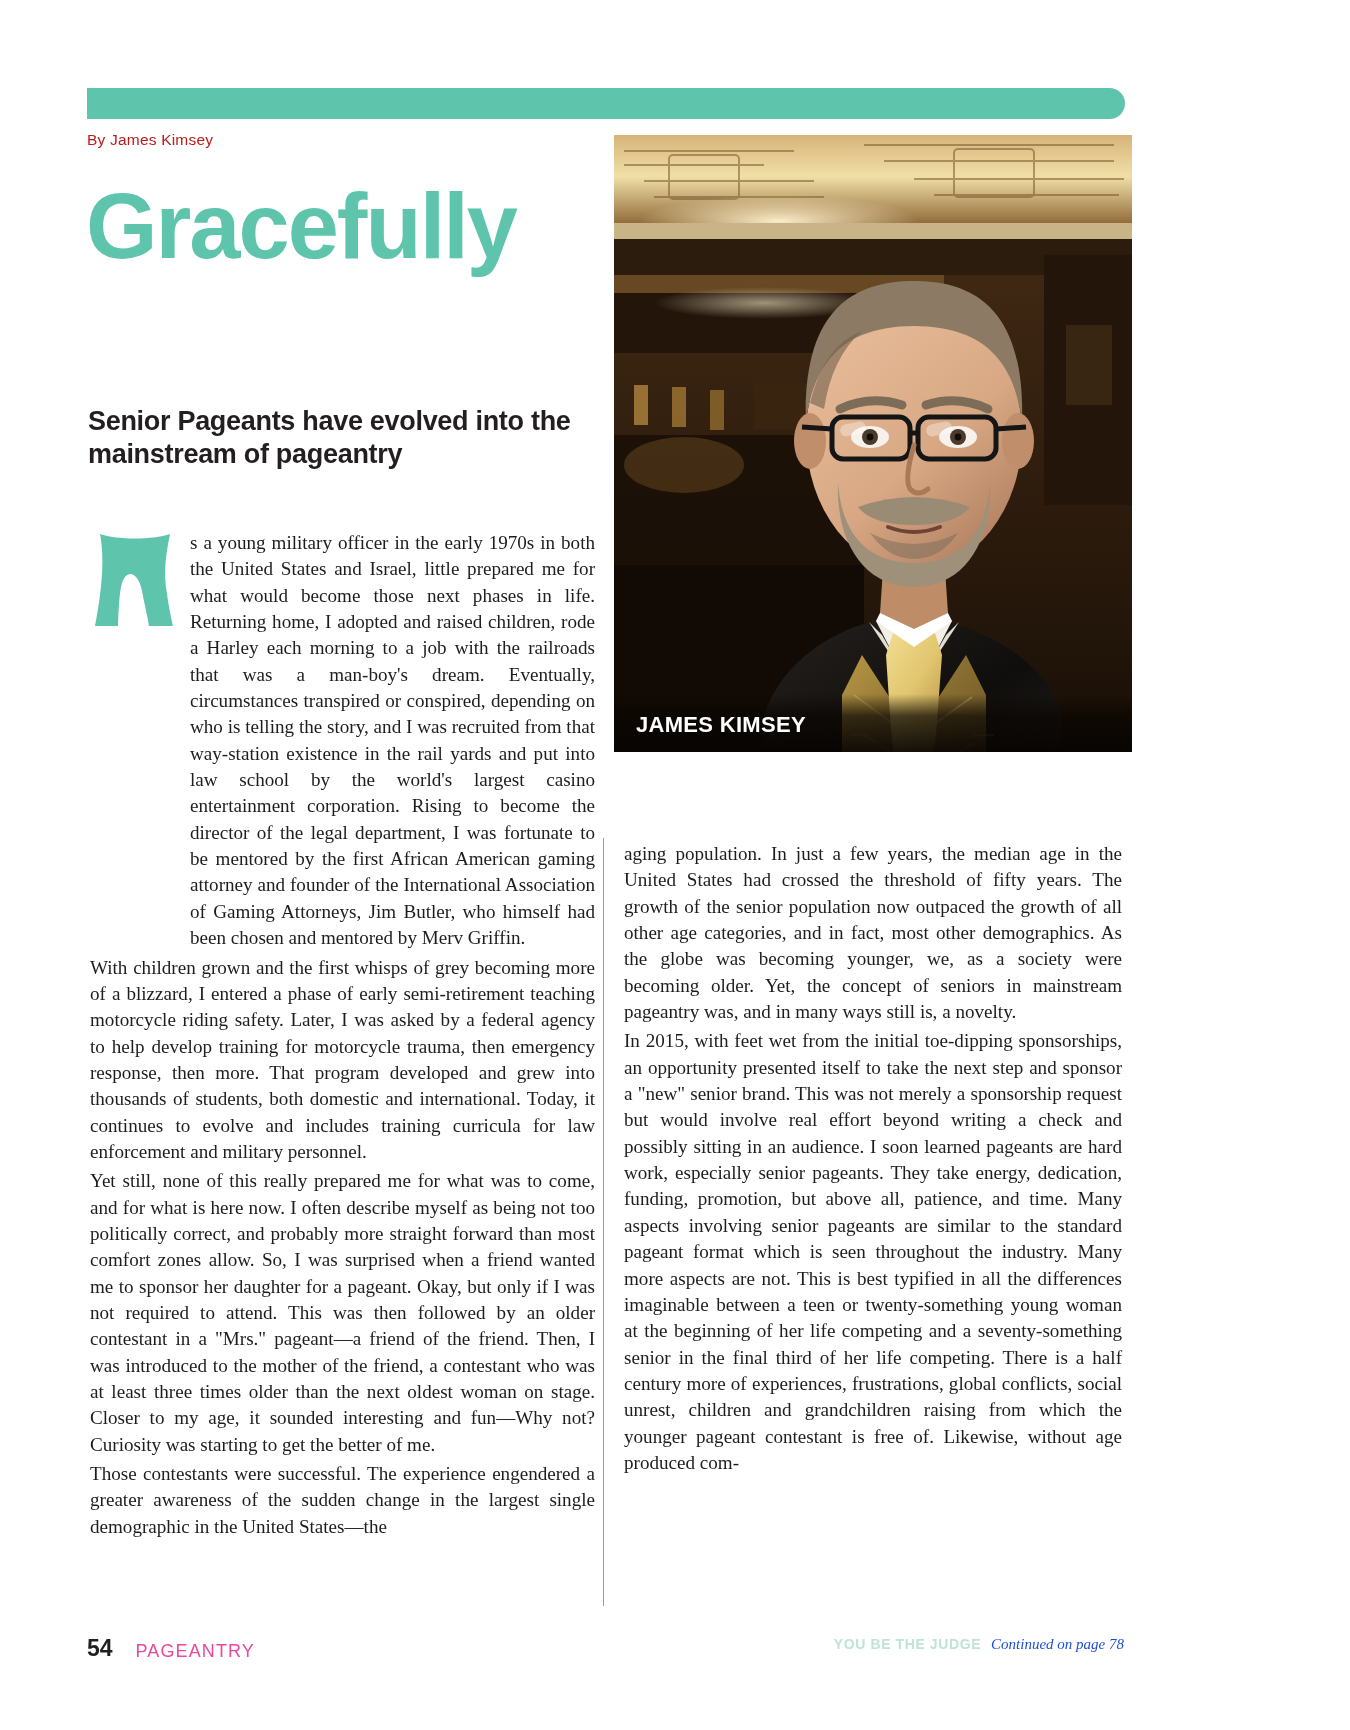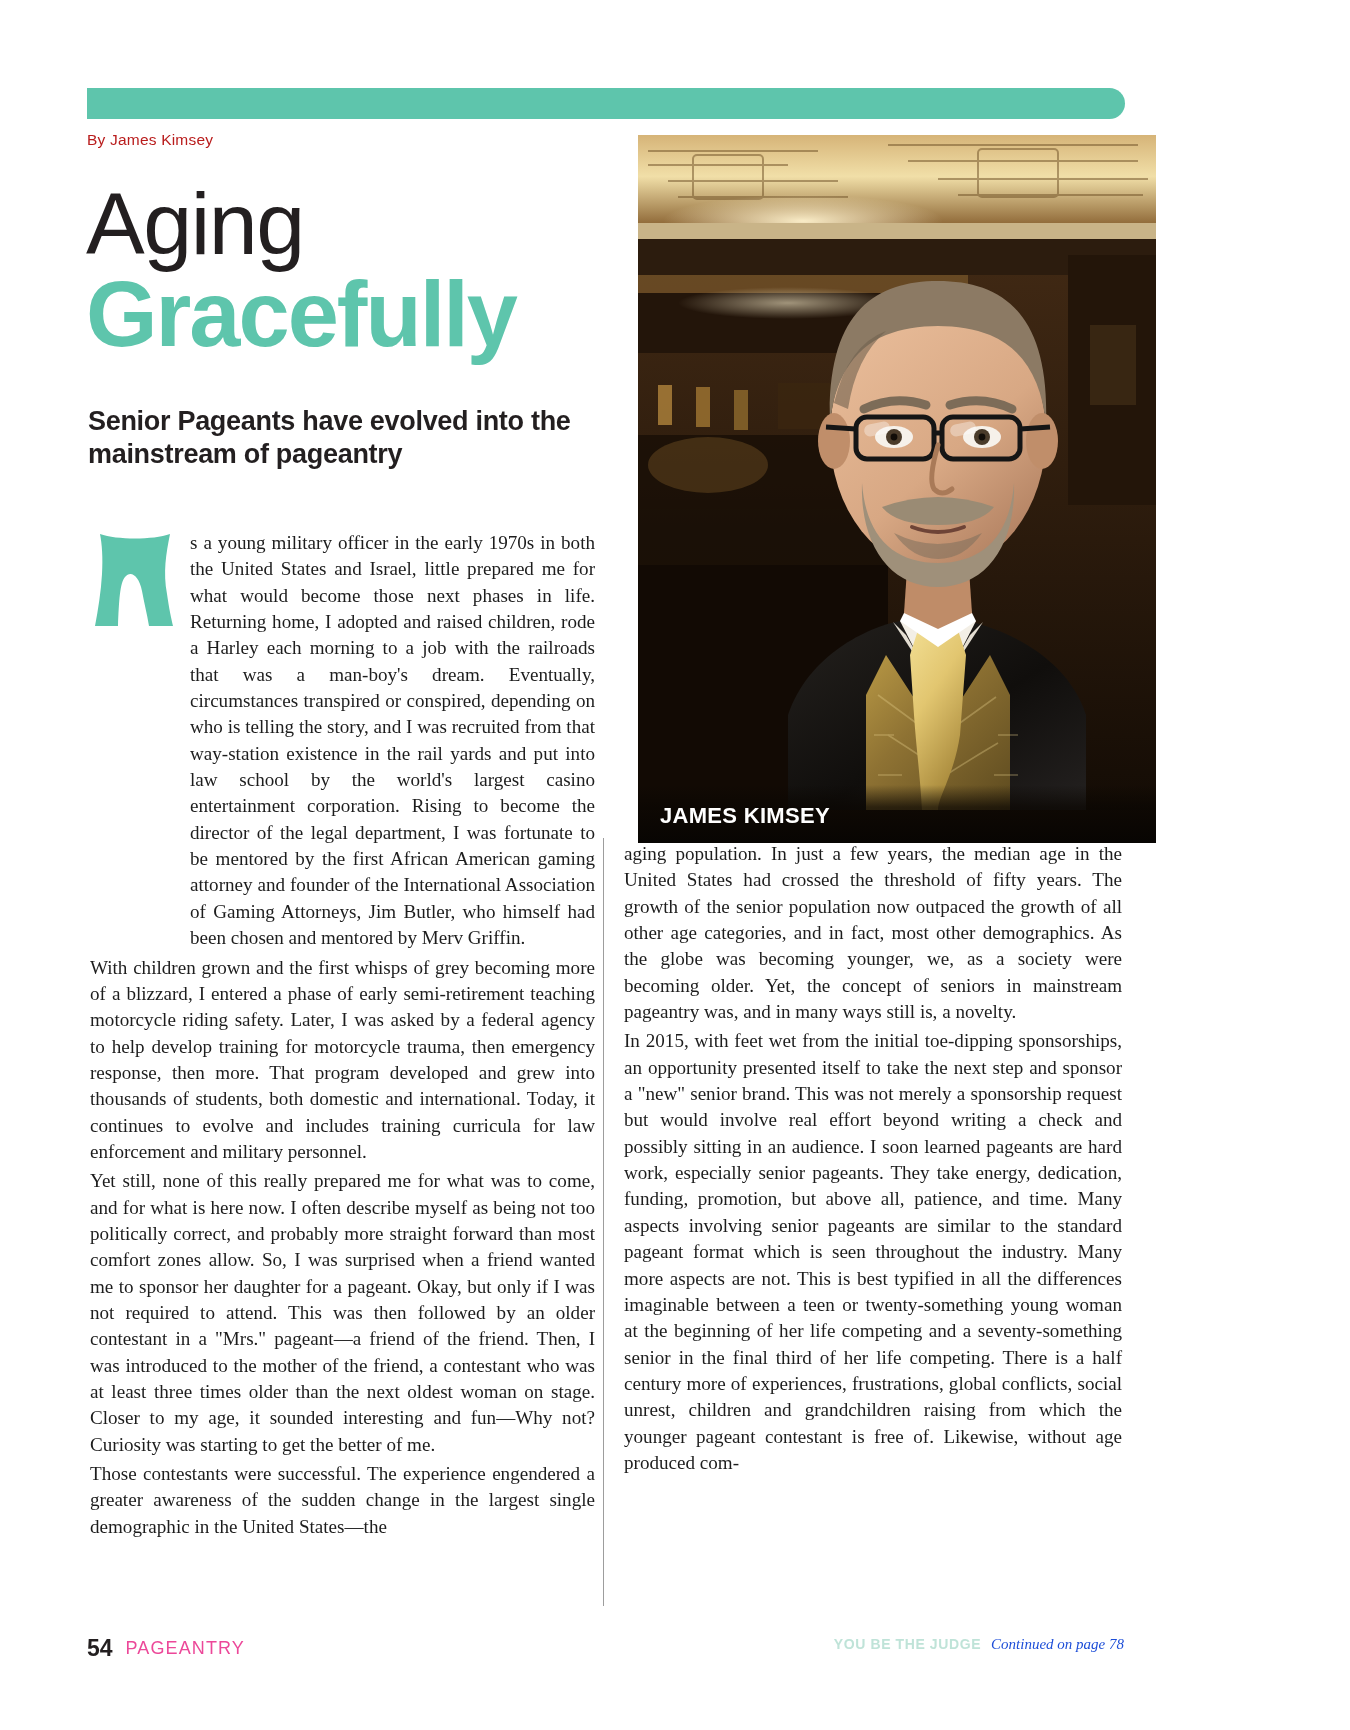--- a/index.html
+++ b/index.html
@@ -94,24 +94,24 @@
     font-size: 27px;
     font-weight: 700;
     line-height: 33px;
     letter-spacing: -0.3px;
     color: #231f20;
   }
 
   
   .photo-frame {
     position: absolute;
-    left: 638px;
+    left: 614px;
     top: 135px;
     width: 518px;
-    height: 708px;
+    height: 617px;
     overflow: hidden;
     background: #1a1008;
   }
   .photo-canvas { position: absolute; inset: 0; }
 
   .caption-band {
     position: absolute;
     left: 0;
     bottom: 0;
     width: 100%;
@@ -181,22 +181,22 @@
     height: 768px;
     background: #9d9d9d;
   }
 
   
   .folio {
     position: absolute;
     left: 87px;
     top: 1635px;
     display: flex;
-    align-items: center;
-    gap: 13px;
+    align-items: flex-end;
+    gap: 23px;
   }
   .folio-num {
     font-family: "Liberation Sans", sans-serif;
     font-size: 23px;
     font-weight: 700;
     color: #231f20;
   }
   .folio-mag {
     font-family: "Liberation Sans", sans-serif;
     font-size: 18px;
@@ -231,21 +231,20 @@
 </head>
 <body>
 
 <div class="page">
 
   <div class="kicker-bar"></div>
 
   <div class="byline">By James Kimsey</div>
 
   <div class="headline-block">
-    <div class="headline-1">Aging</div>
     <div class="headline-2">Gracefully</div>
   </div>
 
   <div class="deck">Senior Pageants have evolved into the mainstream of pageantry</div>
 
   <div class="photo-frame">
     <svg class="photo-canvas" viewBox="0 0 518 675" preserveAspectRatio="xMidYMid slice">
       <defs>
         <linearGradient id="ceil" x1="0" y1="0" x2="0" y2="1">
           <stop offset="0%" stop-color="#d6b478"></stop>

